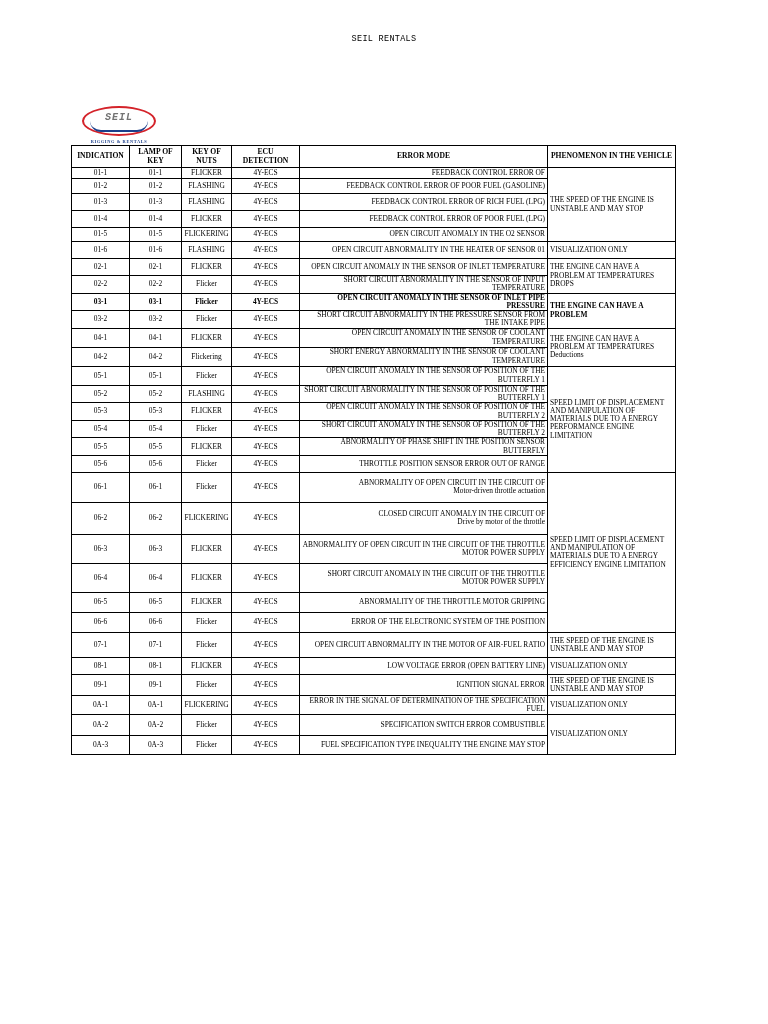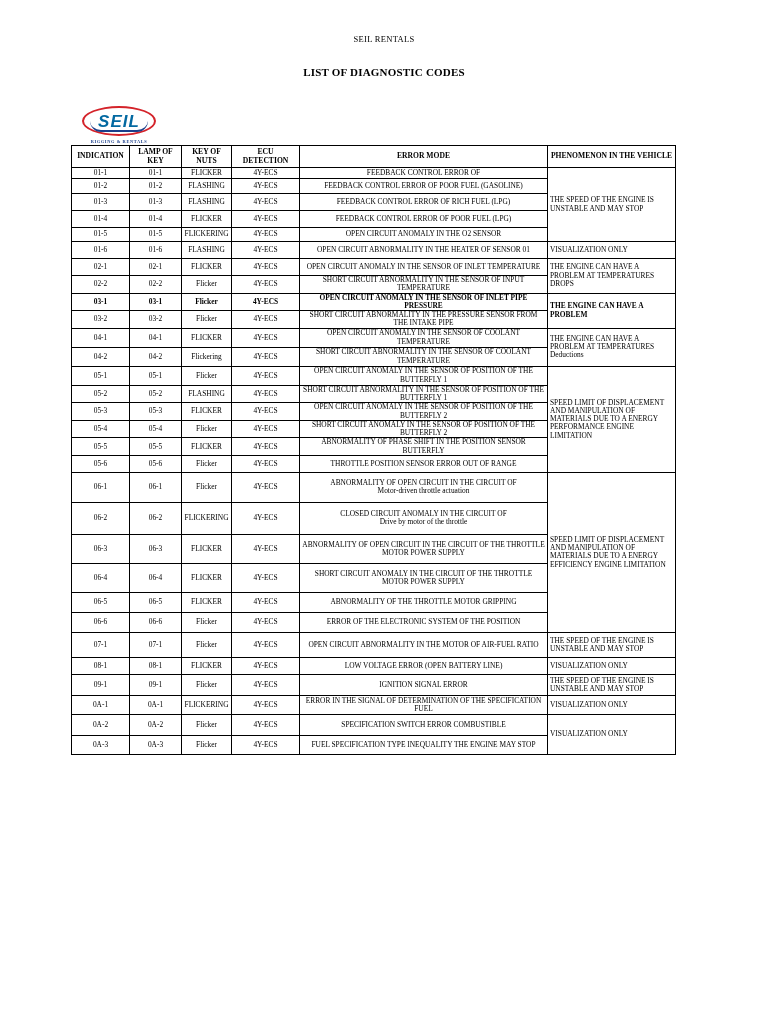--- a/index.html
+++ b/index.html
@@ -20,21 +20,21 @@
     width: 768px;
     height: 1024px;
     box-sizing: border-box;
     padding: 0;
   }
   .header-text {
     text-align: center;
     font-size: 8.5px;
     letter-spacing: 0.3px;
     margin-top: 34px;
-    font-family: Liberation Serif, serif;
+    font-family: Liberation Mono, monospace;
   }
   .doc-title {
     text-align: center;
     font-size: 11px;
     font-weight: bold;
     margin-top: 22px;
     letter-spacing: 0.2px;
   }
   .logo-wrap {
     position: absolute;
@@ -49,25 +49,25 @@
     border: 2px solid #d4232a;
     border-radius: 50%;
     margin: 0 auto;
     position: relative;
     background: #fff;
   }
   .logo-oval .logo-text {
     position: absolute;
     left: 0; right: 0;
     top: 4px;
-    font-family: Liberation Sans, sans-serif;
+    font-family: Liberation Mono, monospace;
     font-style: italic;
     font-weight: bold;
-    font-size: 17px;
-    color: #0369a1;
+    font-size: 10px;
+    color: #737373;
     letter-spacing: 1px;
   }
   .logo-swoosh {
     position: absolute;
     left: 6px;
     top: 13px;
     width: 58px;
     height: 9px;
     border-bottom: 2px solid #1b3f8b;
     border-radius: 0 0 40px 40px;
@@ -101,21 +101,21 @@
     font-weight: bold;
     text-align: center;
     height: 21px;
     font-size: 7.6px;
     line-height: 1.1;
   }
   td.c-ind, td.c-lamp, td.c-keyn, td.c-ecu {
     text-align: center;
   }
   td.c-err, td.c-phen {
-    text-align: center;
+    text-align: right;
     padding-left: 3px;
   }
   .col1 { width: 58px; }
   .col2 { width: 52px; }
   .col3 { width: 50px; }
   .col4 { width: 68px; }
   .col5 { width: 248px; }
   .col6 { width: 128px; }
   .phen-cell {
     text-align: left;
@@ -124,21 +124,20 @@
   }
   .line2 { display: block; }
 </style>
 </head>
 <body>
 
 <div class="page">
 
   <div class="header-text">SEIL RENTALS</div>
 
-  <div class="doc-title">LIST OF DIAGNOSTIC CODES</div>
 
   <div class="logo-wrap">
     <div class="logo-oval">
       <div class="logo-text">SEIL</div>
       <div class="logo-swoosh"></div>
     </div>
     <div class="logo-sub">RIGGING &amp; RENTALS</div>
   </div>
 
   <table class="codes">
@@ -241,21 +240,21 @@
           <td class="c-keyn">FLICKER</td>
           <td class="c-ecu">4Y-ECS</td>
           <td class="c-err">OPEN CIRCUIT ANOMALY IN THE SENSOR OF COOLANT TEMPERATURE</td>
           <td class="phen-cell" rowspan="2">THE ENGINE CAN HAVE A PROBLEM AT TEMPERATURES Deductions</td>
         </tr>
         <tr style="height: 19px;">
           <td class="c-ind">04-2</td>
           <td class="c-lamp">04-2</td>
           <td class="c-keyn">Flickering</td>
           <td class="c-ecu">4Y-ECS</td>
-          <td class="c-err">SHORT CIRCUIT ABNORMALITY IN THE SENSOR OF COOLANT TEMPERATURE</td>
+          <td class="c-err">SHORT ENERGY ABNORMALITY IN THE SENSOR OF COOLANT TEMPERATURE</td>
         </tr>
         <tr style="height: 19px;">
           <td class="c-ind">05-1</td>
           <td class="c-lamp">05-1</td>
           <td class="c-keyn">Flicker</td>
           <td class="c-ecu">4Y-ECS</td>
           <td class="c-err">OPEN CIRCUIT ANOMALY IN THE SENSOR OF POSITION OF THE BUTTERFLY 1</td>
           <td class="phen-cell" rowspan="6">SPEED LIMIT OF DISPLACEMENT AND MANIPULATION OF MATERIALS DUE TO A ENERGY PERFORMANCE ENGINE LIMITATION</td>
         </tr>
         <tr style="height: 17px;">

